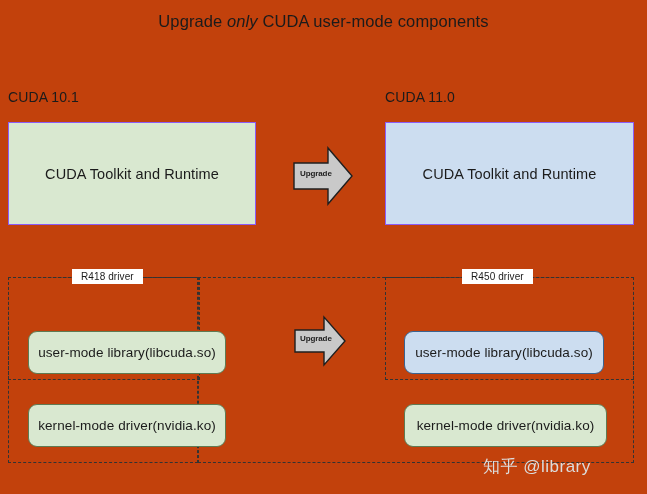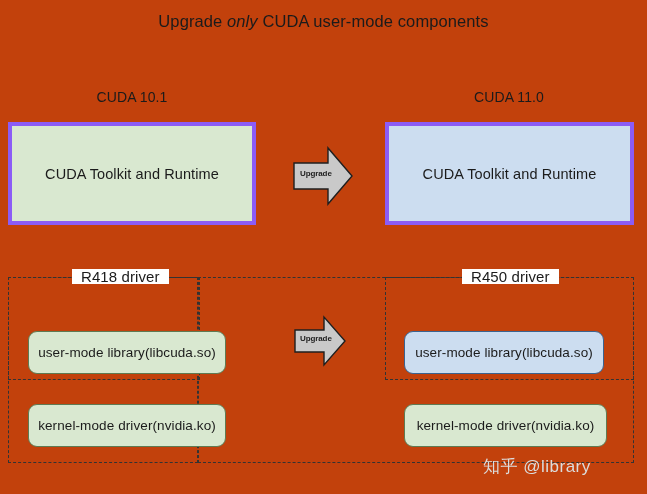--- a/index.html
+++ b/index.html
@@ -31,30 +31,30 @@
     color: #1b1b1b;
     letter-spacing: 0.1px;
   }
   #title .em { font-style: italic; }
 
   
   .col-caption {
     position: absolute;
     font-size: 14px;
     color: #1b1b1b;
-    text-align: center;
+    text-align: left;
     letter-spacing: 0.1px;
   }
   #caption-left  { left: 8px;   top: 89px; width: 248px; }
   #caption-right { left: 385px; top: 89px; width: 248px; }
 
   
   .rect-box {
     position: absolute;
-    border: 4px solid #8b5cf6;
+    border: 1px solid #8b5cf6;
     box-sizing: border-box;
     display: flex;
     align-items: center;
     justify-content: center;
     font-size: 14.5px;
     color: #1b1b1b;
     letter-spacing: 0.1px;
   }
   #toolkit-left {
     left: 8px; top: 122px; width: 248px; height: 103px;
@@ -90,21 +90,21 @@
   }
   #region-r418  { left: 8px;   top: 277px; width: 190px; height: 186px; }
   #region-r418b { left: 8px;   top: 277px; width: 192px; height: 103px; }
   #region-r450-inner { left: 385px; top: 277px; width: 249px; height: 103px; }
   #region-r450-outer { left: 198px; top: 277px; width: 436px; height: 186px; }
 
   
   .region-label {
     position: absolute;
     background: #ffffff;
-    font-size: 15px;
+    font-size: 10px;
     color: #1b1b1b;
     padding: 0 9px;
     letter-spacing: 0.1px;
     white-space: nowrap;
     line-height: 15px;
   }
   #label-r418 { left: 72px;  top: 269px; }
   #label-r450 { left: 462px; top: 269px; }
 
   

